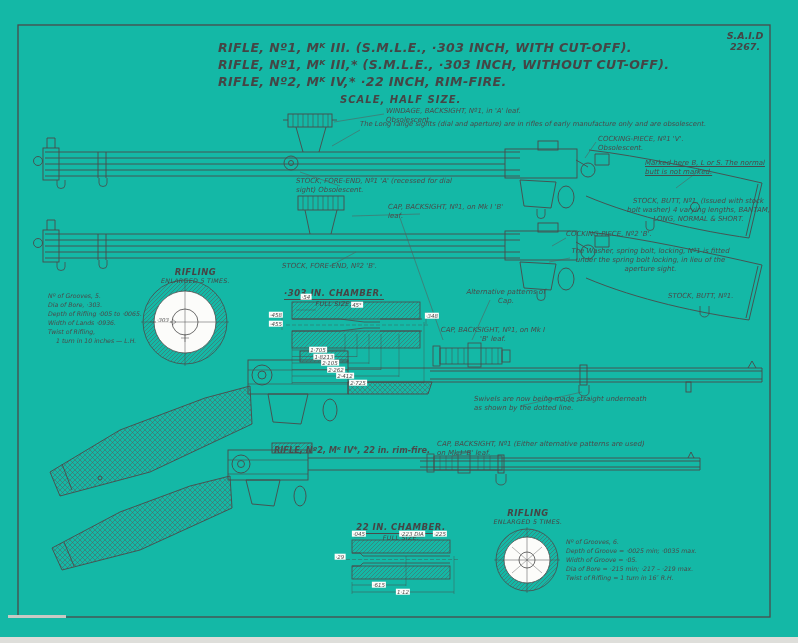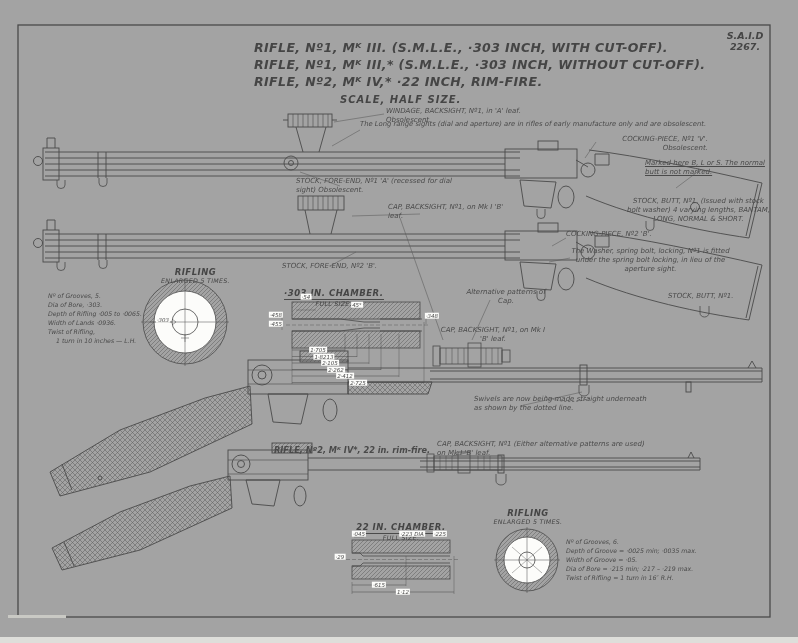--- a/index.html
+++ b/index.html
@@ -1,20 +1,20 @@
 <!DOCTYPE html>
 <html><head>
 <meta charset="utf-8">
 <style>
   html,body{margin:0;padding:0;background:#ffffff;}
-  .sheet{position:relative;width:798px;height:643px;background:#a3a3a3;
+  .sheet{position:relative;width:798px;height:643px;background:#14b8a6;
          font-family:"DejaVu Sans",sans-serif;color:#454545;overflow:hidden;}
   svg{position:absolute;left:0;top:0;}
   .txt{position:absolute;z-index:2;}
-  .title-line{font-style:italic;font-weight:bold;font-size:12.5px;letter-spacing:.4px;white-space:nowrap;margin-left:36px;}
+  .title-line{font-style:italic;font-weight:bold;font-size:12.5px;letter-spacing:.4px;white-space:nowrap;}
   .scale-line{font-style:italic;font-weight:bold;font-size:10px;letter-spacing:1px;white-space:nowrap;}
   .stamp{font-style:italic;font-size:9.5px;font-weight:bold;text-align:center;line-height:1.2;}
   .ann{position:absolute;z-index:2;font-style:italic;font-size:7px;line-height:1.3;color:#4a4a4a;}
   .c{text-align:center;}
   .nw{white-space:nowrap;}
   .det-title{font-style:italic;font-weight:bold;font-size:8.5px;letter-spacing:.5px;}
   .det-sub{font-style:italic;font-size:6.3px;letter-spacing:.3px;}
   .underl{border-bottom:1px solid #4a4a4a;padding-bottom:1px;display:inline-block;}
   .notes{font-style:italic;font-size:6.2px;line-height:1.45;color:#4a4a4a;}
   .dim{position:absolute;z-index:3;font-style:italic;font-size:5.5px;color:#4a4a4a;
@@ -202,21 +202,21 @@
     <div>2267.</div>
   </div>
 
   <div class="txt title-line" style="left:218px;top:40px;">RIFLE, Nº1, Mᴷ III.   (S.M.L.E.,  ·303 INCH, WITH CUT-OFF).</div>
   <div class="txt title-line" style="left:218px;top:57px;">RIFLE, Nº1, Mᴷ III,*  (S.M.L.E.,  ·303 INCH, WITHOUT CUT-OFF).</div>
   <div class="txt title-line" style="left:218px;top:74px;">RIFLE, Nº2, Mᴷ IV,*   ·22 INCH, RIM-FIRE.</div>
   <div class="txt scale-line" style="left:340px;top:94px;">SCALE, HALF SIZE.</div>
 
   <div class="ann" style="left:386px;top:107px;width:160px;">WINDAGE, BACKSIGHT, Nº1, in 'A' leaf. Obsolescent.</div>
   <div class="ann nw" style="left:360px;top:120px;font-size:6.8px;">The Long range sights (dial and aperture) are in rifles of early manufacture only and are obsolescent.</div>
-  <div class="ann" style="left:598px;top:135px;width:110px;text-align:right;">COCKING-PIECE, Nº1 'V'. Obsolescent.</div>
+  <div class="ann" style="left:598px;top:135px;width:110px;">COCKING-PIECE, Nº1 'V'. Obsolescent.</div>
   <div class="ann" style="left:645px;top:159px;width:130px;text-decoration:underline;">Marked here B, L or S. The normal butt is not marked.</div>
   <div class="ann c" style="left:626px;top:197px;width:145px;">STOCK, BUTT, Nº1. (Issued with stock bolt washer) 4 varying lengths, BANTAM, LONG, NORMAL &amp; SHORT.</div>
   <div class="ann" style="left:296px;top:177px;width:175px;">STOCK, FORE-END, Nº1 'A' (recessed for dial sight) Obsolescent.</div>
   <div class="ann" style="left:388px;top:203px;width:120px;">CAP, BACKSIGHT, Nº1, on Mk I 'B' leaf.</div>
   <div class="ann" style="left:566px;top:230px;width:105px;">COCKING-PIECE, Nº2 'B'.</div>
   <div class="ann c" style="left:568px;top:247px;width:165px;">The Washer, spring bolt, locking, Nº1 is fitted under the spring bolt locking, in lieu of the aperture sight.</div>
   <div class="ann" style="left:668px;top:292px;width:95px;">STOCK, BUTT, Nº1.</div>
   <div class="ann" style="left:282px;top:262px;width:125px;">STOCK, FORE-END, Nº2 'B'.</div>
   <div class="ann c" style="left:466px;top:288px;width:80px;">Alternative patterns of Cap.</div>
   <div class="ann c" style="left:438px;top:326px;width:110px;">CAP, BACKSIGHT, Nº1, on Mk I 'B' leaf.</div>

